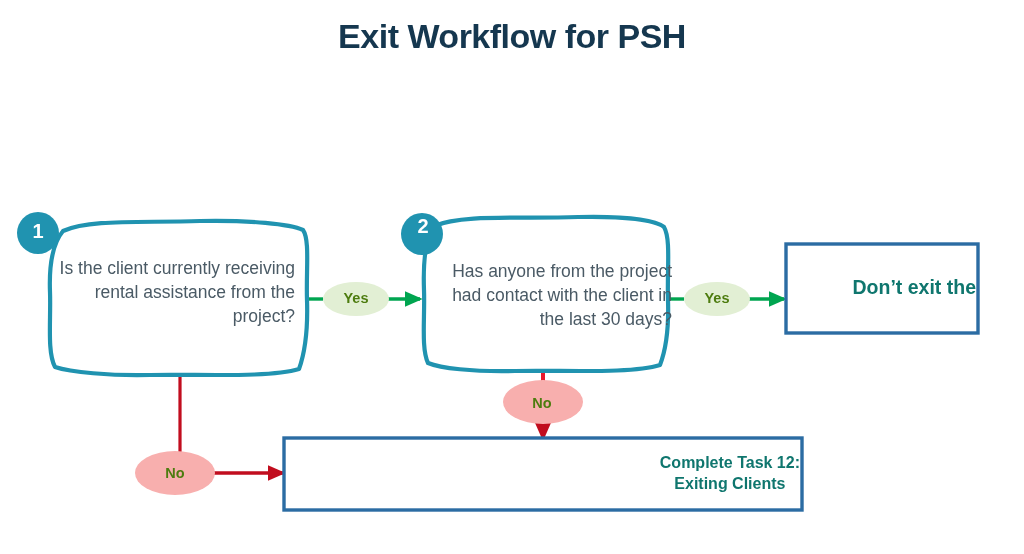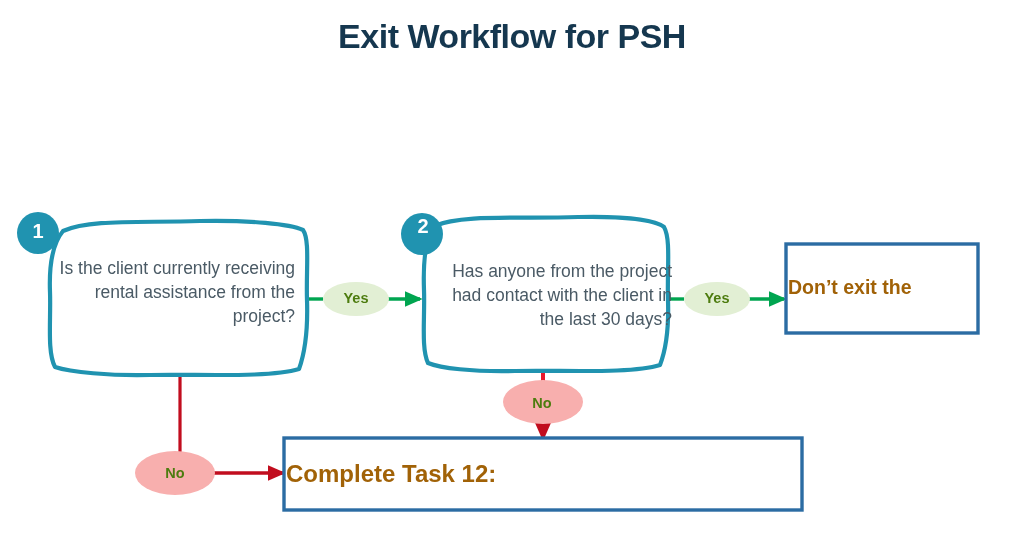--- a/index.html
+++ b/index.html
@@ -69,34 +69,34 @@
     display: flex;
     align-items: center;
     justify-content: center;
   }
   #q1-text { left: 50px; top: 238px; width: 245px; height: 108px; }
   #q2-text { left: 437px; top: 234px; width: 235px; height: 122px; }
 
   .box-text {
     position: absolute;
     text-align: center;
-    color: #a16207;
+    color: #0f766e;
     font-weight: bold;
     display: flex;
     align-items: center;
-    justify-content: flex-start;
+    justify-content: flex-end;
     line-height: 1.3;
   }
   #dont-exit-text {
     left: 788px; top: 248px; width: 188px; height: 80px;
     font-size: 19.5px;
   }
   #task-text {
     left: 286px; top: 440px; width: 514px; height: 68px;
-    font-size: 24px;
+    font-size: 16px;
   }
   .box-text span { display: block; }
 
   .badge-num {
     position: absolute;
     color: #ffffff;
     font-size: 20px;
     font-weight: bold;
     text-align: center;
     width: 40px;
@@ -200,20 +200,21 @@
 
   <div class="box-text" id="dont-exit-text">
     <div>
       <span>Don’t exit the</span>
     </div>
   </div>
 
   <div class="box-text" id="task-text">
     <div>
       <span>Complete Task 12:</span>
+      <span>Exiting Clients</span>
     </div>
   </div>
 
   <div class="edge-label" id="yes1-label">Yes</div>
   <div class="edge-label" id="yes2-label">Yes</div>
   <div class="edge-label" id="no1-label">No</div>
   <div class="edge-label" id="no2-label">No</div>
 
 </div>
 

